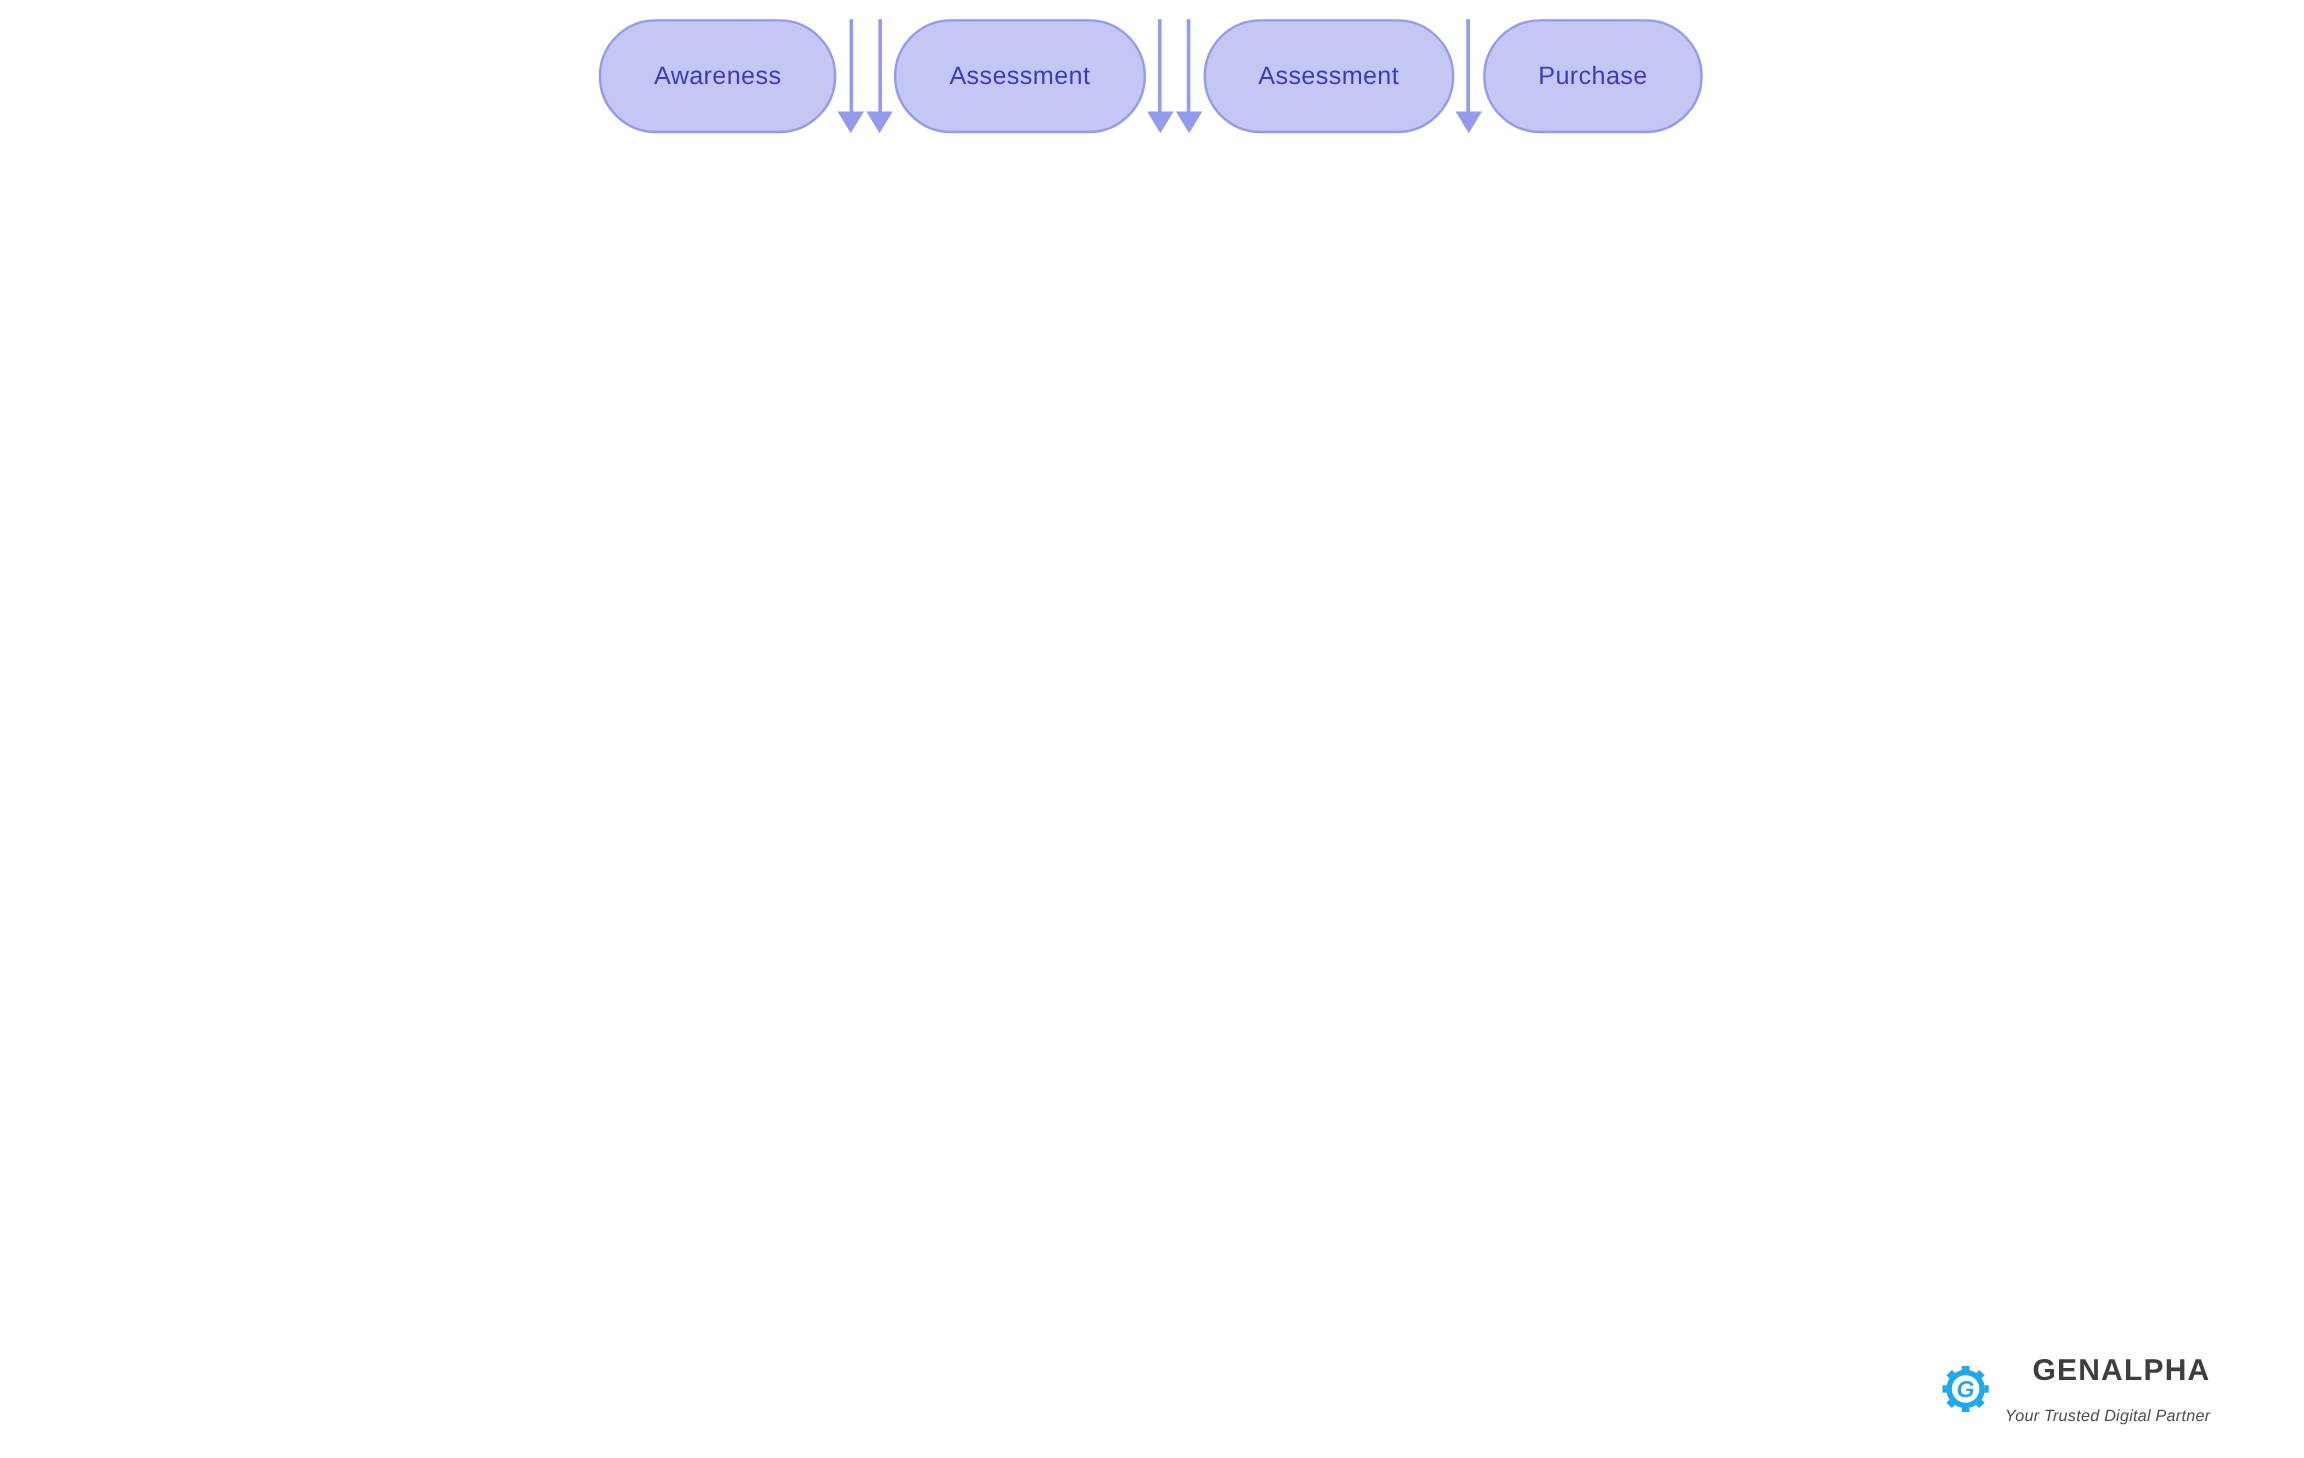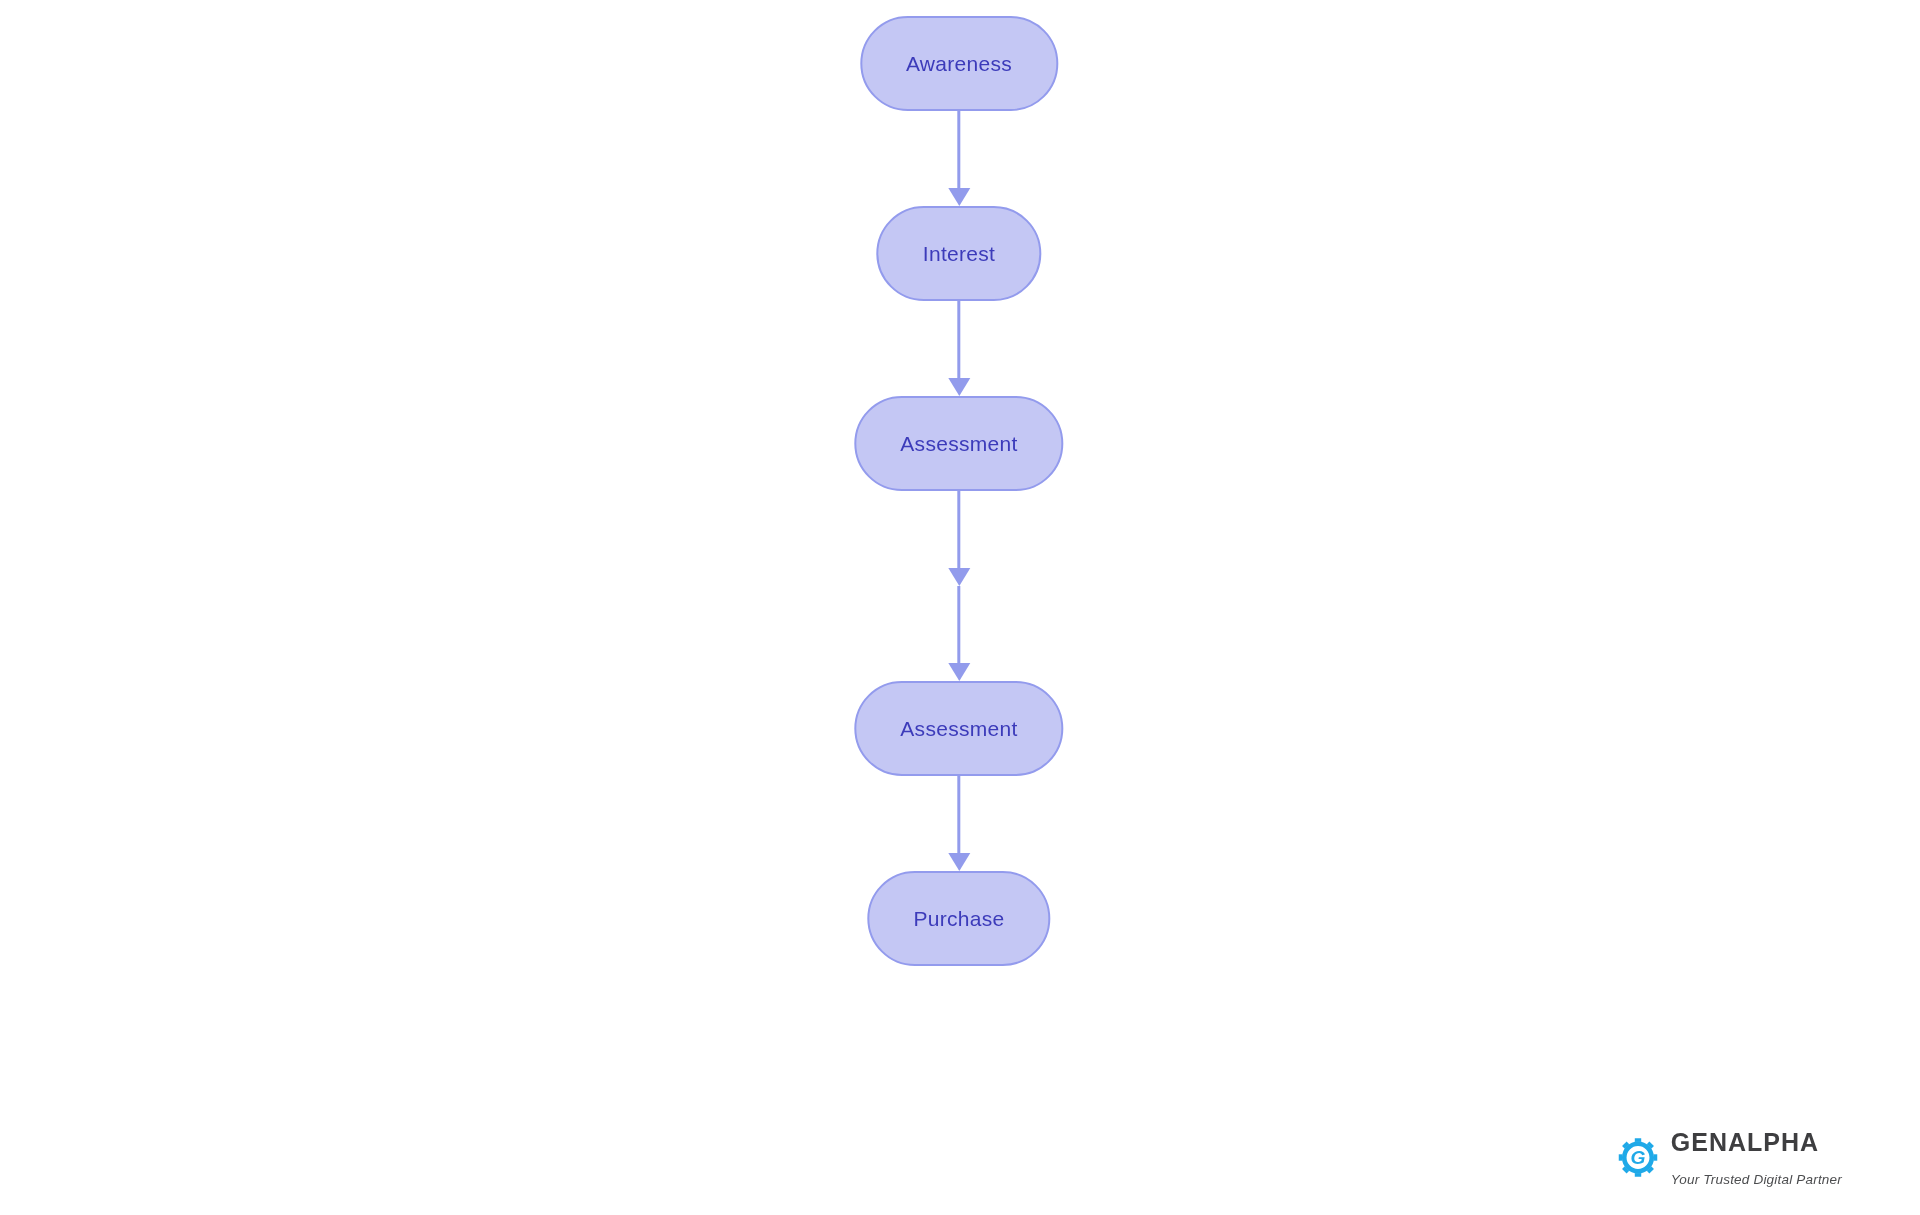--- a/index.html
+++ b/index.html
@@ -9,21 +9,21 @@
     font-family: "Liberation Sans", sans-serif;
     overflow: hidden;
     position: relative;
   }
   .flow-canvas {
     position: absolute;
     left: 50%;
     top: 16px;
     transform: translateX(-1px) translateX(-50%);
     display: flex;
-    flex-direction: column;
+    flex-direction: row;
     align-items: center;
   }
   .flow-node {
     height: 95px;
     padding: 0 44px;
     background: #c4c7f4;
     border: 2px solid #939bed;
     border-radius: 48px;
     display: flex;
     align-items: center;
@@ -60,20 +60,21 @@
     align-items: center;
     gap: 11px;
   }
   .logo-text { display: flex; flex-direction: column; }
   .logo-brand {
     font-size: 25px;
     font-weight: bold;
     letter-spacing: 1px;
     color: #3e3e40;
     line-height: 1.05;
+    text-align: right;
   }
   .logo-tagline {
     font-size: 13.5px;
     font-style: italic;
     font-weight: 500;
     color: #4c4d4f;
     margin-top: 17px;
     letter-spacing: 0.2px;
   }
 </style>
@@ -84,23 +85,20 @@
 
   <div class="flow-node">
     <span>Awareness</span>
   </div>
 
   <div class="flow-arrow">
     <div class="arrow-line"></div>
     <div class="arrow-head"></div>
   </div>
 
-  <div class="flow-node">
-    <span>Interest</span>
-  </div>
 
   <div class="flow-arrow">
     <div class="arrow-line"></div>
     <div class="arrow-head"></div>
   </div>
 
   <div class="flow-node">
     <span>Assessment</span>
   </div>
 

